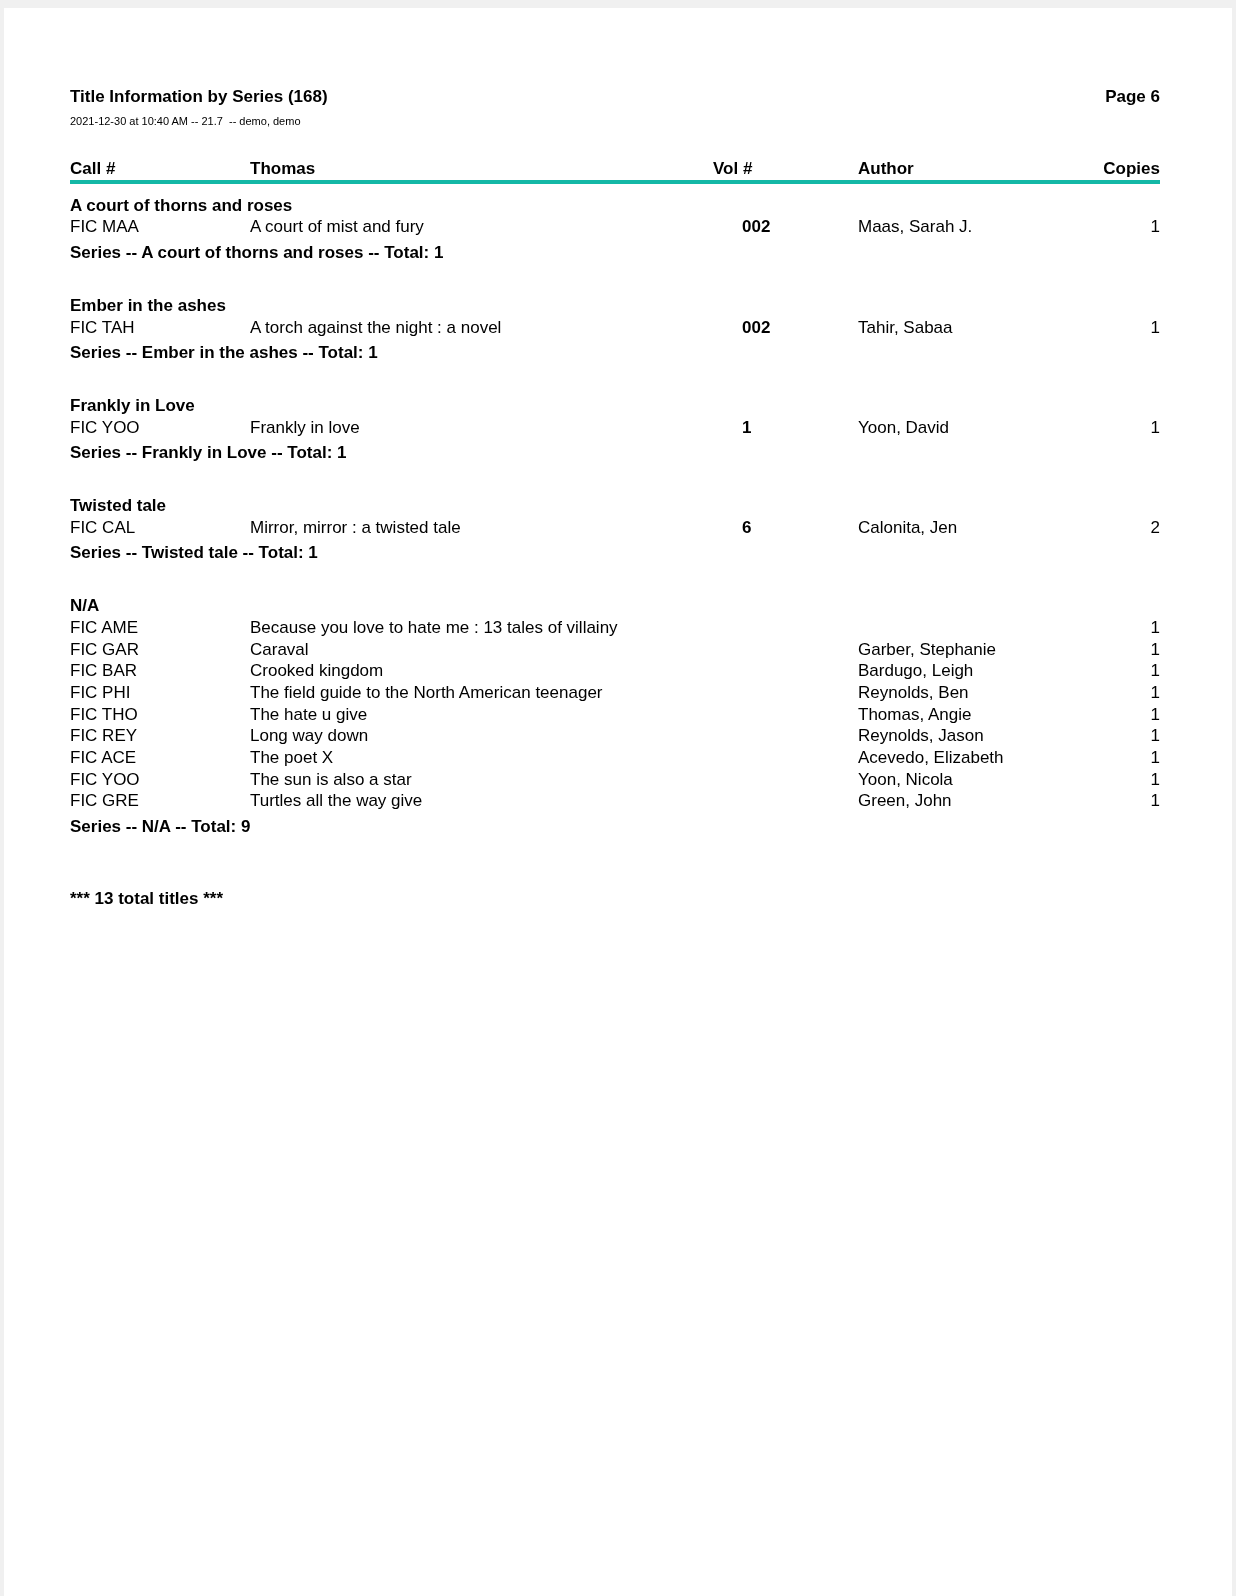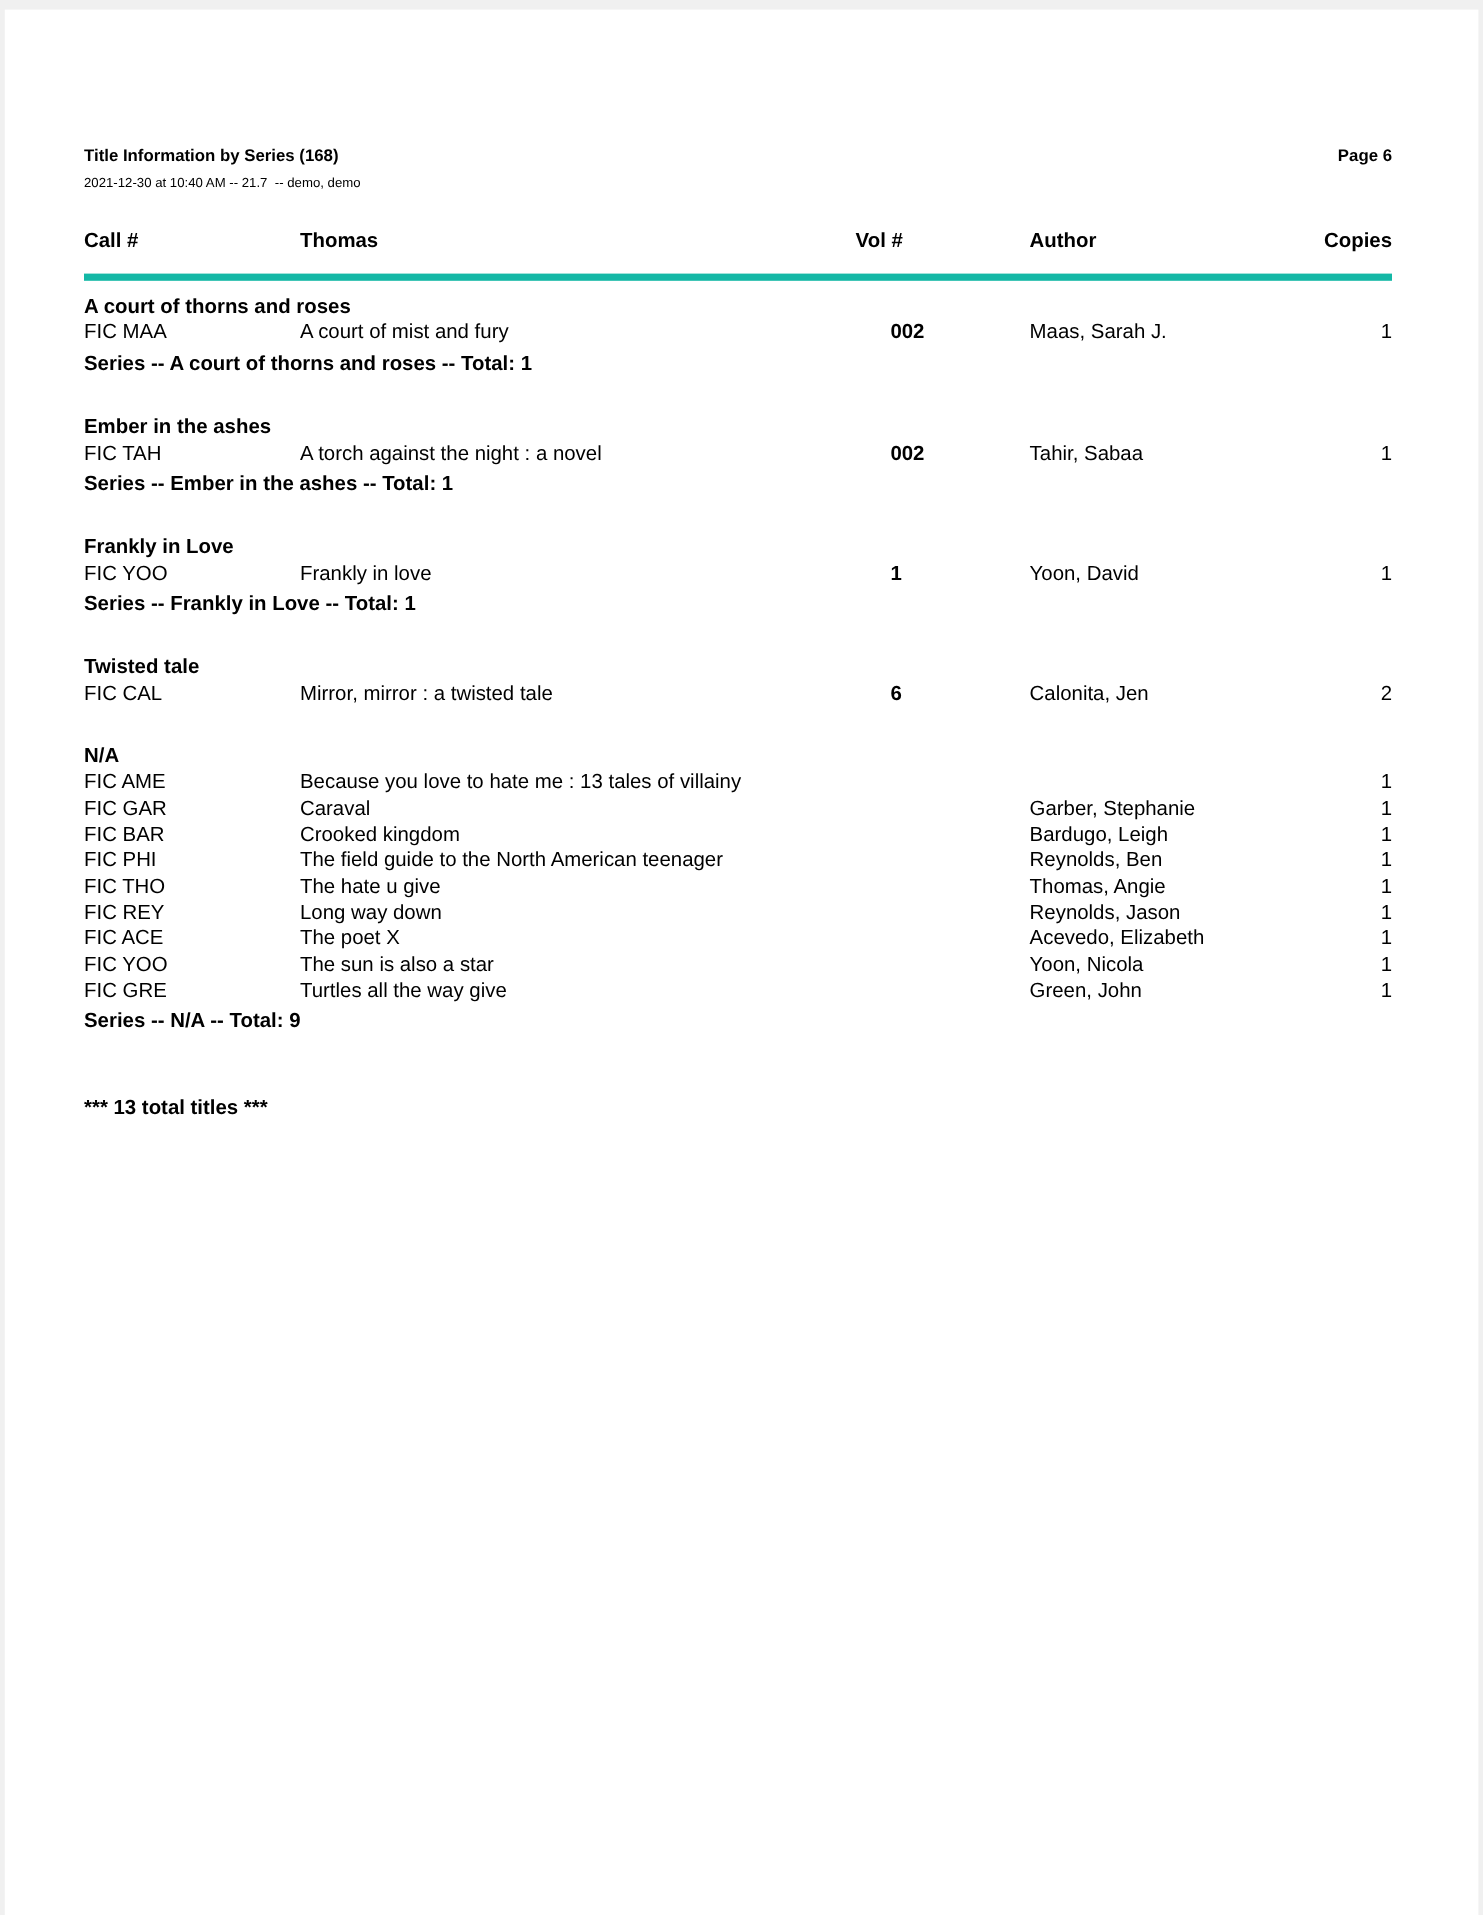--- a/index.html
+++ b/index.html
@@ -18,43 +18,42 @@
   }
   .content {
     padding: 78px 72px 40px 66px;
     width: 1228px;
   }
   .report-header {
     display: flex;
     justify-content: space-between;
     align-items: flex-start;
     width: 1090px;
-    font-size: 14px;
+    font-size: 17px;
     font-weight: bold;
     line-height: 22px;
-    margin-top: 32px;
   }
   .date-line {
     font-size: 11px;
     line-height: 22px;
     margin-top: 2px;
     white-space: pre;
   }
   .grid-row {
     display: grid;
     grid-template-columns: 180px 460px 145px 215px 90px;
     width: 1090px;
     font-size: 17px;
     line-height: 21.7px;
   }
   .column-header {
     margin-top: 26px;
     font-weight: bold;
-    padding-bottom: 16px;
-    border-bottom: 6px solid #14b8a6;
+    padding-bottom: 0;
+    border-bottom: 4px solid #14b8a6;
   }
   .col-vol-h { padding-left: 3px; }
   .col-author { padding-left: 3px; }
   .col-copies { text-align: right; }
   .cell-vol { padding-left: 32px; font-weight: bold; }
   .report-body { margin-top: 11px; }
   .series-section { margin-bottom: 31px; }
   .series-header {
     font-size: 17px;
     font-weight: bold;
@@ -141,20 +140,21 @@
     <div class="series-header">Twisted tale</div>
     <div>
   <div class="grid-row">
     <span>FIC CAL</span>
     <span>Mirror, mirror : a twisted tale</span>
     <span class="cell-vol">6</span>
     <span class="col-author">Calonita, Jen</span>
     <span class="col-copies">2</span>
   </div>
 </div>
+    <div class="series-total">Series -- Twisted tale -- Total: 1</div>
   </div>
 
   <div class="series-section">
     <div class="series-header">N/A</div>
     <div>
   <div class="grid-row">
     <span>FIC AME</span>
     <span>Because you love to hate me : 13 tales of villainy</span>
     <span class="cell-vol"></span>
     <span class="col-author"></span>

